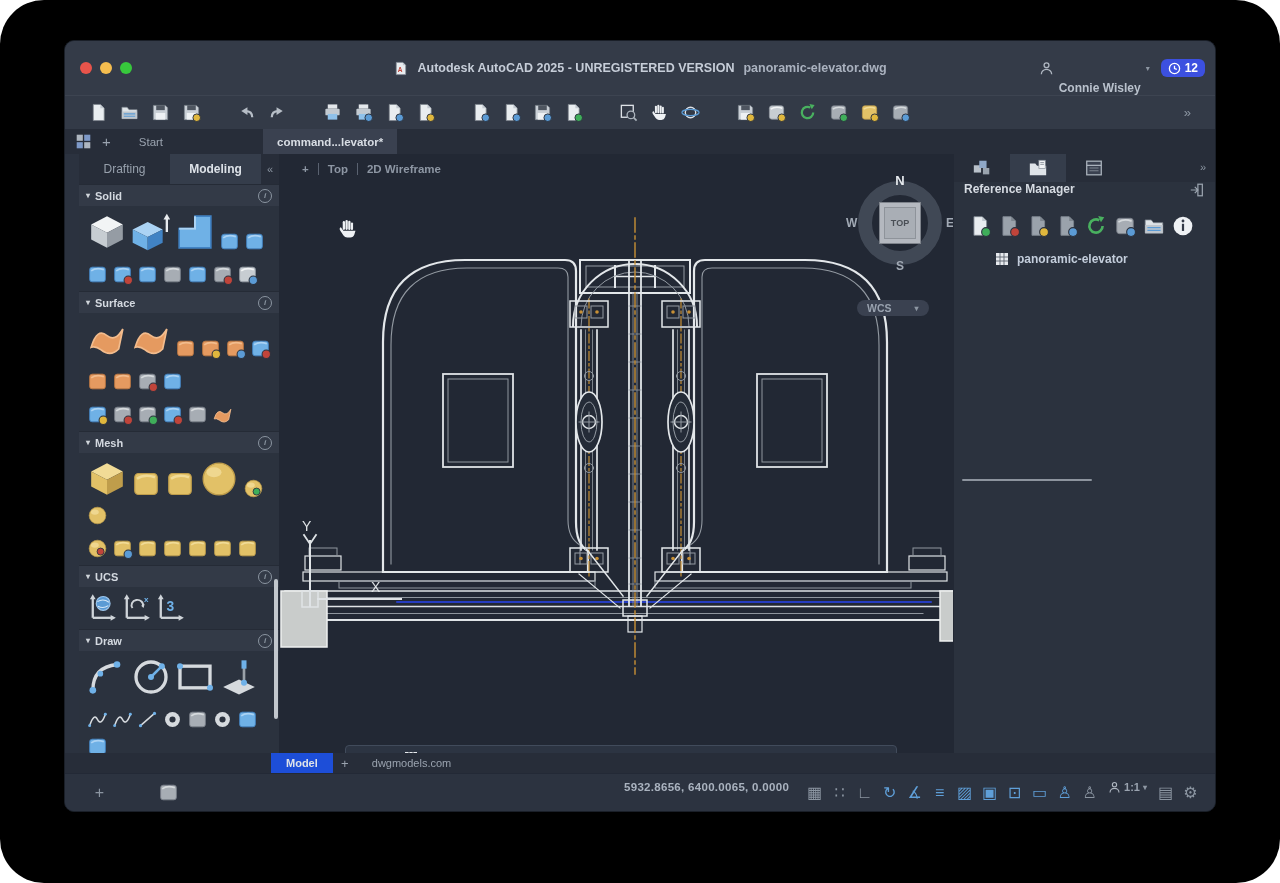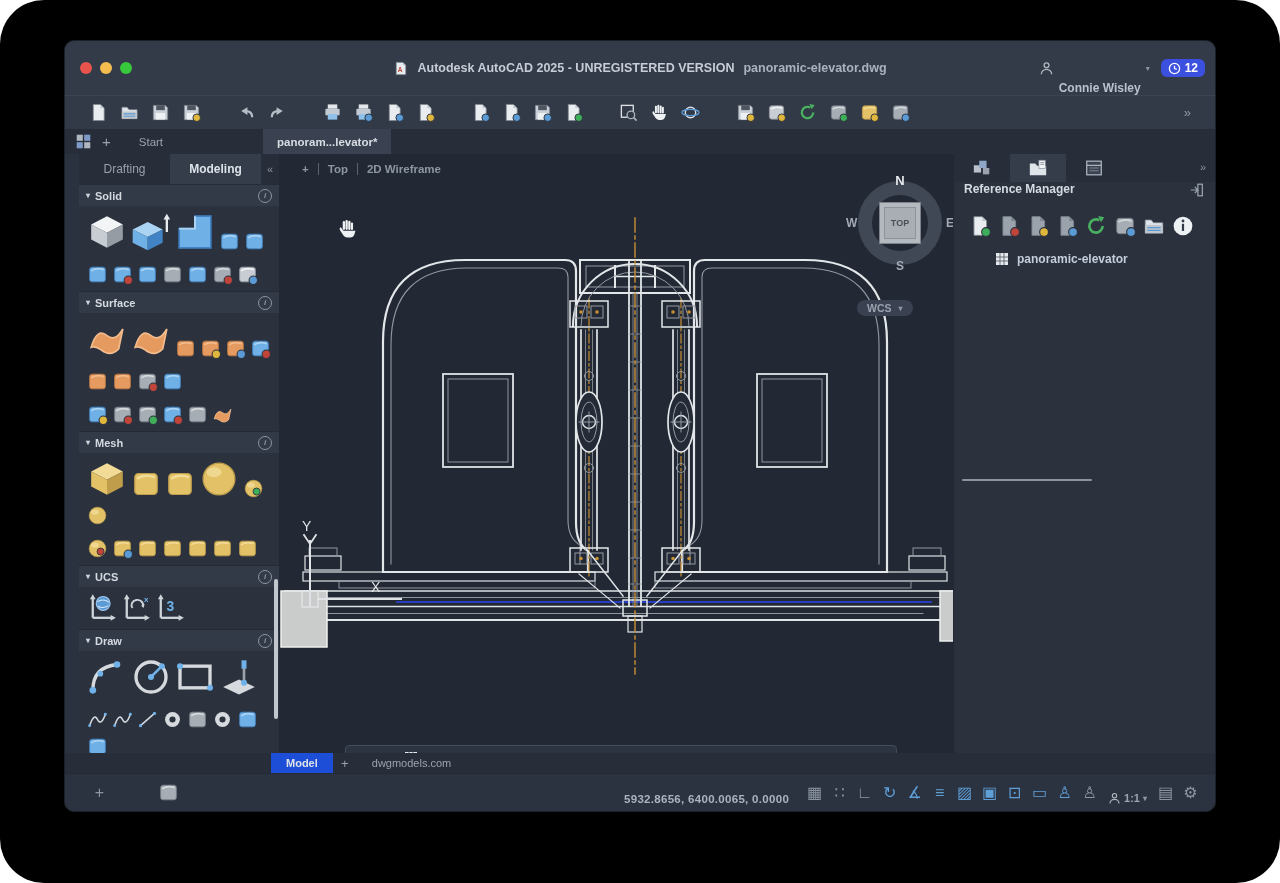--- a/index.html
+++ b/index.html
@@ -63,21 +63,21 @@
   .vc-ring{position:absolute;inset:7px;border-radius:50%;border:14px solid rgba(108,117,132,0.42);}
   .vc-face{position:absolute;left:50%;top:50%;transform:translate(-50%,-50%);width:40px;height:40px;background:#a9aeb5;
     border:1px solid #7e838b;box-shadow:inset 0 0 0 4px #b4b8bf, inset 0 0 0 5px #8e939a;
     display:flex;align-items:center;justify-content:center;font-size:9px;font-weight:bold;color:#4a4f56;}
   .vc-l{position:absolute;color:#a2aab5;font-size:12px;font-weight:bold;}
   .vc-n{top:-1px;left:50%;transform:translateX(-50%);color:#e6eaee;font-size:13px;}
   .vc-s{bottom:-1px;left:50%;transform:translateX(-50%);}
   .vc-w{left:-5px;top:50%;transform:translateY(-50%);}
   .vc-e{right:-5px;top:50%;transform:translateY(-50%);}
   .wcspill{position:absolute;left:578px;top:146px;background:#3a4150;border-radius:9px;padding:2px 10px;font-size:10.5px;
-    color:#99a2af;display:flex;gap:7px;align-items:center;font-weight:bold;}
+    color:#99a2af;display:flex;gap:23px;align-items:center;font-weight:bold;}
   .cmdbar{position:absolute;left:66px;top:591px;width:552px;height:26px;background:#2c3442;border:1px solid #414b5b;
     border-radius:4px;display:flex;align-items:center;padding:0 9px;gap:8px;box-sizing:border-box;}
   .cmd-prompt{color:#8f99a6;font-size:12px;font-weight:bold;letter-spacing:1px;}
   .cmd-caret{color:#6e7884;font-size:8px;}
   .cmd-input{flex:1;color:#6e7987;font-size:12px;}
   .cmd-up{color:#8f99a6;font-size:9px;}
   .cmd-ic{width:16px;height:16px;}
   .cmd-ic svg{width:100%;height:100%;}
   
   .rightpanel{flex:0 0 261px;background:#2b323e;display:flex;flex-direction:column;position:relative;border-left:1px solid #222834;}
@@ -96,21 +96,21 @@
   .rp-item-ic svg{width:100%;height:100%;}
   .rp-divider{position:absolute;left:8px;top:325px;width:130px;height:2px;background:#8d949e;border-radius:1px;}
   
   .layoutrow{flex:0 0 20px;background:#272d39;display:flex;align-items:stretch;padding-left:206px;font-size:11px;}
   .lt-tab{display:flex;align-items:center;padding:0 15px;color:#9aa3af;}
   .lt-tab.active{background:#1d4ed8;color:#dfe3e9;font-weight:bold;}
   .lt-add{width:24px;display:flex;align-items:center;justify-content:center;color:#9aa3af;font-size:13px;}
   
   .statusrow{flex:0 0 37px;background:#2c3340;display:flex;align-items:center;padding:0 12px;border-top:1px solid #232936;}
   .st-left{display:flex;gap:46px;margin-left:10px;align-items:center;}
-  .st-right{margin-left:auto;display:flex;align-items:flex-end;gap:1px;}
+  .st-right{margin-left:auto;display:flex;align-items:flex-start;gap:1px;}
   .coords{color:#aab3bf;font-size:11.5px;margin-right:12px;letter-spacing:0.3px;font-weight:bold;}
   .sicon{width:25px;height:24px;display:flex;align-items:center;justify-content:center;font-size:16px;}
   .sicon.on{color:#5f9fd8;}
   .sicon.off{color:#8b95a1;}
   .anno-scale{display:flex;align-items:center;color:#9aa3af;font-size:11px;gap:3px;padding:0 5px;font-weight:bold;}
 </style>
 </head>
 <body>
 
 <div class="canvas">
@@ -337,21 +337,21 @@
 
   <div class="doctabs">
     <span class="dt-ic"><svg viewBox="0 0 20 20">
             <rect x="2" y="2" width="7.2" height="7.2" fill="#aeb6c0"></rect>
             <rect x="10.8" y="2" width="7.2" height="7.2" fill="#7d99c8"></rect>
             <rect x="2" y="10.8" width="7.2" height="7.2" fill="#7d99c8"></rect>
             <rect x="10.8" y="10.8" width="7.2" height="7.2" fill="#aeb6c0"></rect>
           </svg></span>
     <span class="dt-plus">+</span>
     <span class="dt-tab">Start</span>
-    <span class="dt-tab active">panoram...levator*</span>
+    <span class="dt-tab active">command...levator*</span>
   </div>
 
   <div class="mainrow">
 
     <div class="palette">
       <div class="pal-tabs">
         <span class="pal-tab">Drafting</span>
         <span class="pal-tab active">Modeling</span>
         <span class="pal-collapse">«</span>
       </div>

